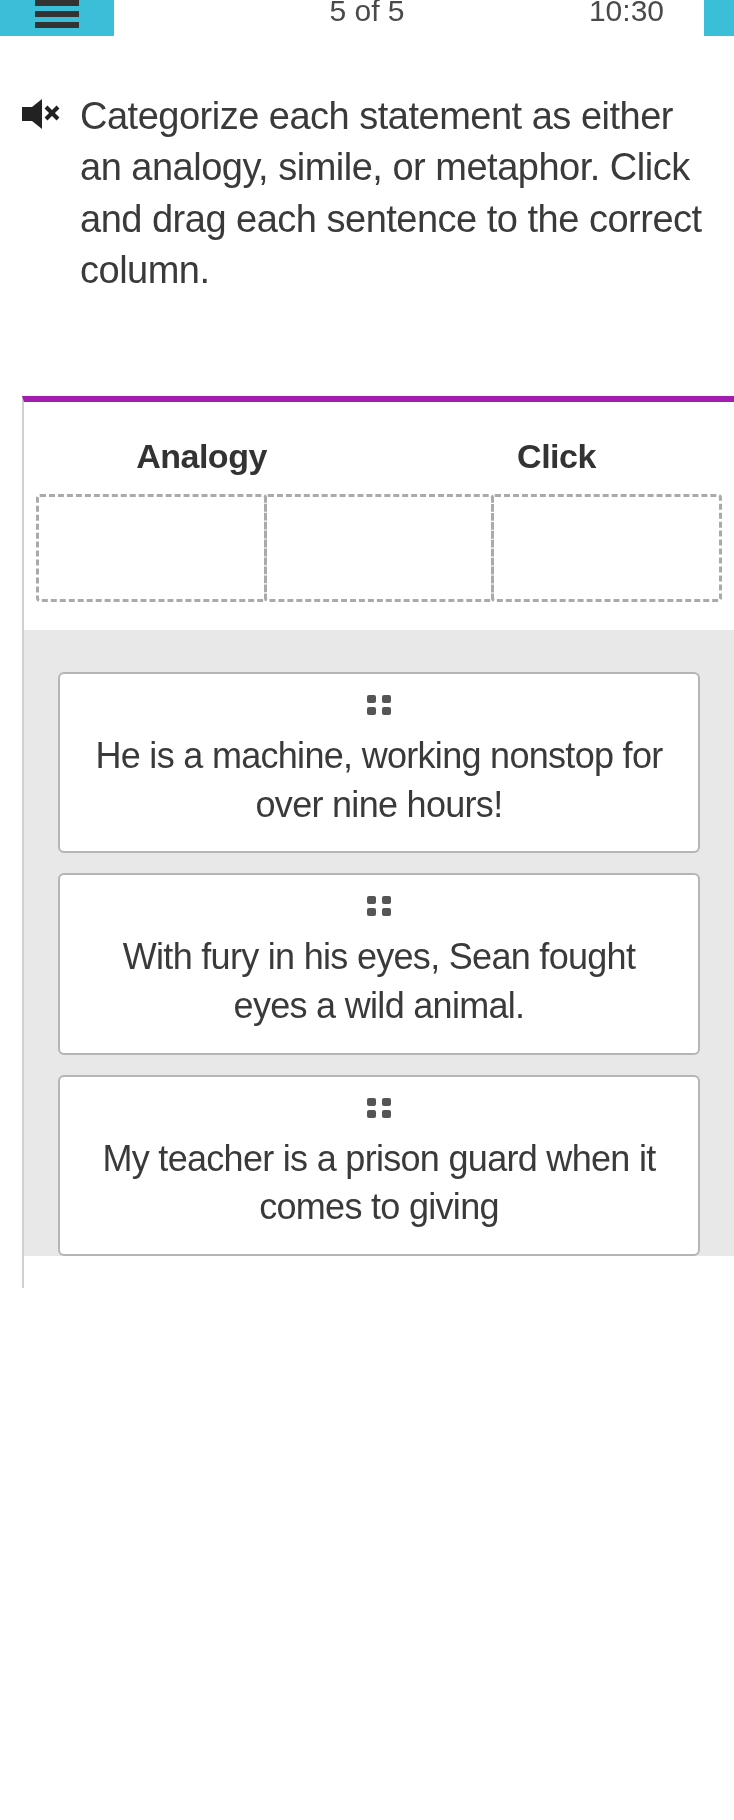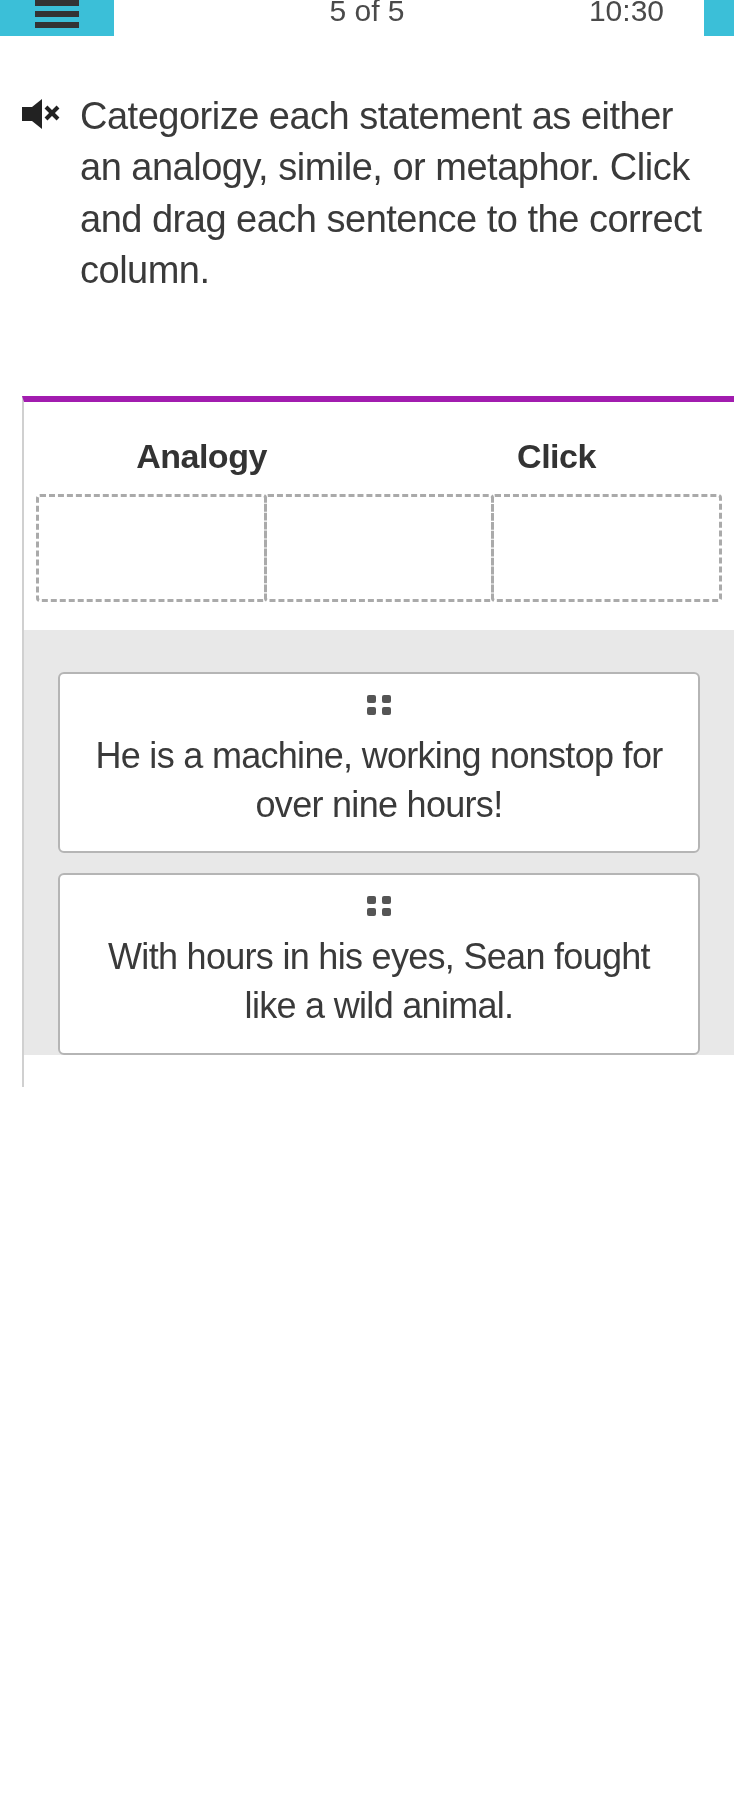--- a/index.html
+++ b/index.html
@@ -184,17 +184,28 @@
 
     <div class="card">
       <div class="grip">
         <svg width="30" height="26" viewBox="0 0 30 26">
           <rect x="3" y="3" width="9" height="8" rx="2" fill="#555"></rect>
           <rect x="18" y="3" width="9" height="8" rx="2" fill="#555"></rect>
           <rect x="3" y="15" width="9" height="8" rx="2" fill="#555"></rect>
           <rect x="18" y="15" width="9" height="8" rx="2" fill="#555"></rect>
         </svg>
       </div>
-      <div class="card-text">With hours in his eyes, Sean fought like a wild animal.</div>
+      <div class="card-text">With fury in his eyes, Sean fought eyes a wild animal.</div>
     </div>
 
+    <div class="card">
+      <div class="grip">
+        <svg width="30" height="26" viewBox="0 0 30 26">
+          <rect x="3" y="3" width="9" height="8" rx="2" fill="#555"></rect>
+          <rect x="18" y="3" width="9" height="8" rx="2" fill="#555"></rect>
+          <rect x="3" y="15" width="9" height="8" rx="2" fill="#555"></rect>
+          <rect x="18" y="15" width="9" height="8" rx="2" fill="#555"></rect>
+        </svg>
+      </div>
+      <div class="card-text">My teacher is a prison guard when it comes to giving</div>
+    </div>
   </div>
 </div>
 
 </body></html>

